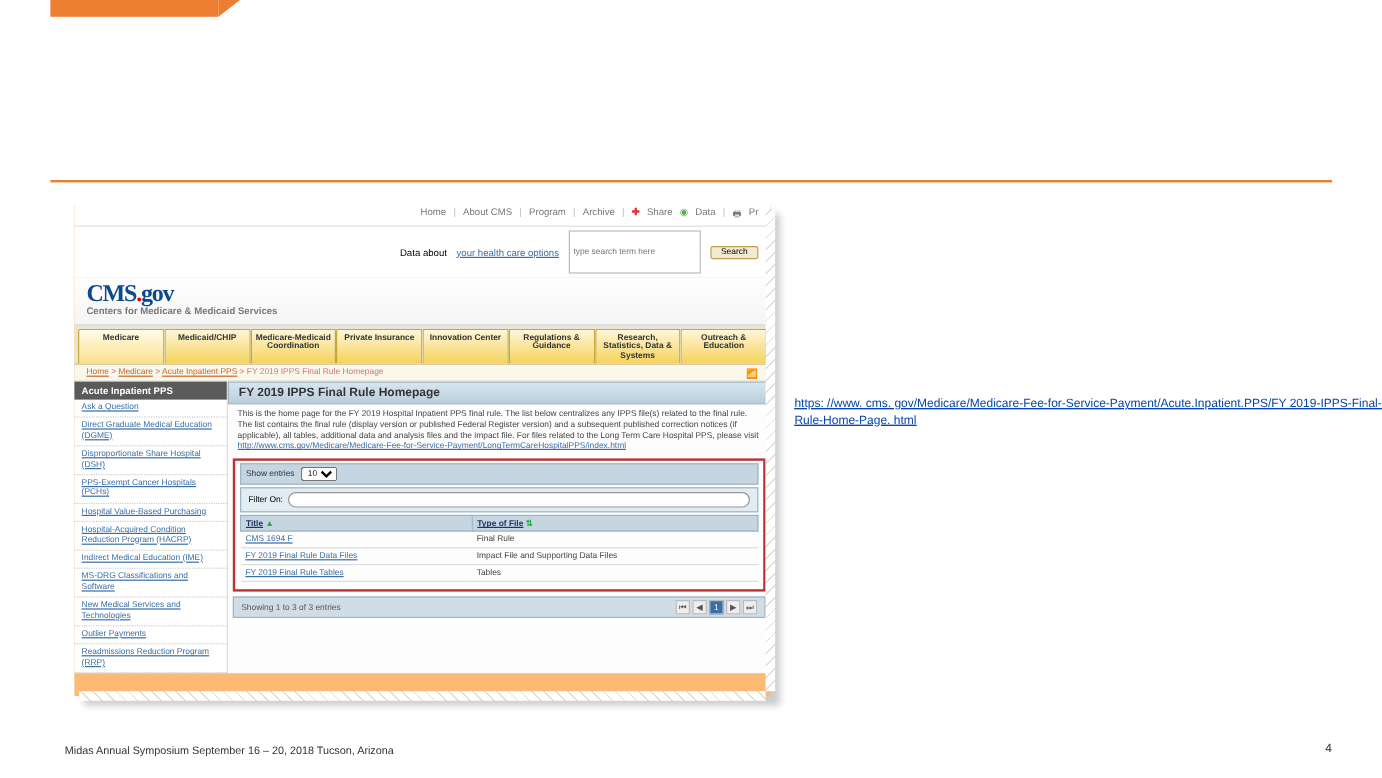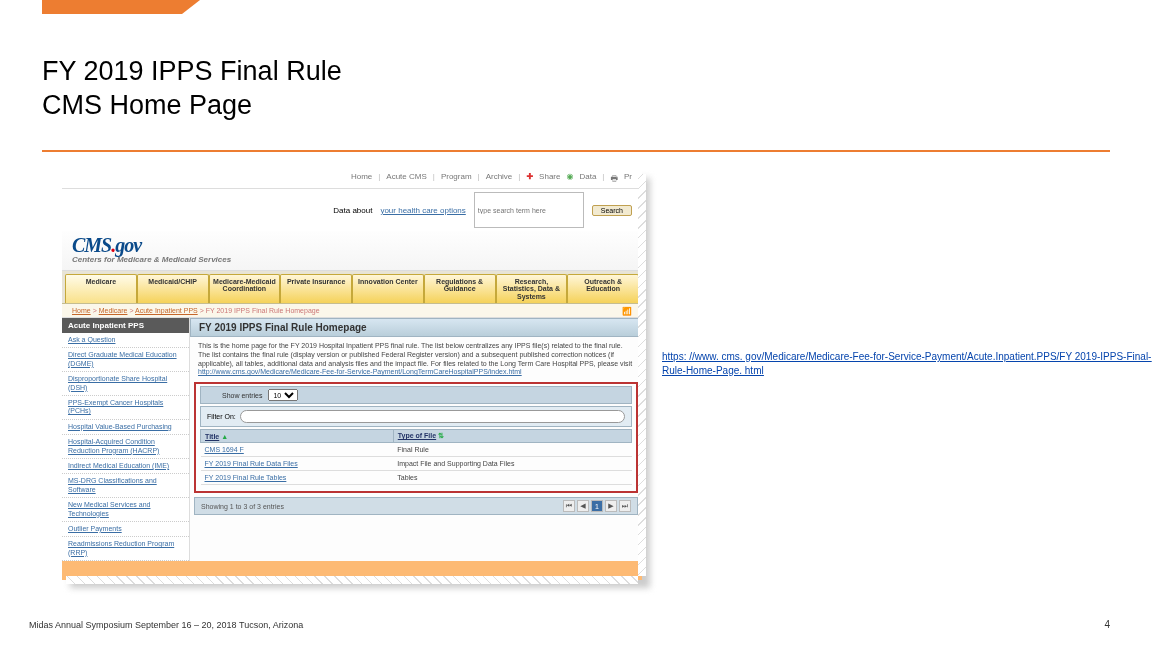--- a/index.html
+++ b/index.html
@@ -12,75 +12,74 @@
   .shot-shadow { position: absolute; top: 178px; left: 70px; width: 580px; height: 410px; background: #ccc; filter: blur(3px); z-index: -1; }
   .jag { position: absolute; right: -4px; top: 4px; width: 8px; height: 402px; background: repeating-linear-gradient(-45deg, #fff 0 6px, #ddd 6px 7px); }
   .jag-b { position: absolute; left: 4px; bottom: -4px; width: 572px; height: 8px; background: repeating-linear-gradient(45deg, #fff 0 6px, #ddd 6px 7px); }
   .top-util { display: flex; justify-content: flex-end; gap: 6px; padding: 2px 10px; font-size: 8px; color: #4a6; border-bottom: 1px solid #ddd; background: #fff; }
   .top-util span { color: #777; }
   .top-util .sep { color: #bbb; }
   .learn-row { display: flex; justify-content: flex-end; align-items: center; gap: 8px; padding: 3px 10px; font-size: 8px; background: #fff; }
   .learn-row a { color: #3a6ea5; }
   .searchbox { width: 110px; height: 13px; border: 1px solid #bbb; font-size: 7px; padding: 17px 3px; color: #888; }
   .searchbtn { font-size: 7px; padding: 1px 8px; background: #f2ead0; border: 1px solid #c0a050; border-radius: 2px; }
-  .logo-row { display: flex; align-items: center; padding: 3px 10px 6px; background: linear-gradient(#fefefe, #f5f5f5); border-bottom: 1px solid #ddd; font-style: italic; }
+  .logo-row { display: flex; align-items: center; padding: 3px 10px 6px; background: linear-gradient(#fefefe, #f5f5f5); border-bottom: 1px solid #ddd; }
   .cms-logo { font-family: Georgia, serif; font-weight: bold; font-size: 20px; color: #0a4a8a; letter-spacing: -1px; }
   .cms-logo .dot { color: #d01; }
   .cms-sub { font-size: 8px; font-weight: bold; color: #777; margin-top: -2px; }
   .tabs { display: flex; gap: 0; background: #e8e4d6; padding: 3px 3px 0; border-bottom: 1px solid #c5bd90; }
   .tab { flex: 1; background: linear-gradient(#fff6d8, #f5d25a); border: 1px solid #c5a83a; border-bottom: none; font-size: 7px; font-weight: bold; color: #333; text-align: center; padding: 3px 2px; line-height: 1.05; border-radius: 2px 2px 0 0; }
   .tab.active { background: linear-gradient(#fffbe8, #f9e18a); }
   .crumb { background: #fbf7ea; border-bottom: 1px solid #ddd; padding: 3px 10px; font-size: 7px; color: #c77; }
   .crumb a { color: #c5662a; text-decoration: underline; }
   .body-row { display: flex; }
   .sidebar { width: 128px; background: #fff; border-right: 1px solid #ddd; font-size: 7px; }
   .sb-hd { background: #5a5a5a; color: #fff; font-weight: bold; padding: 3px 6px; font-size: 8px; }
   .sb a { display: block; color: #3a6ea5; padding: 3px 6px; border-bottom: 1px dotted #ccc; text-decoration: underline; line-height: 1.2; }
   .main { flex: 1; background: #fdfdfd; }
   .mhd { background: linear-gradient(#d7e6f1, #b9ceda); border: 1px solid #a0b4c2; padding: 3px 8px; font-size: 10px; font-weight: bold; color: #333; }
   .mtext { font-size: 7px; color: #444; padding: 5px 8px; line-height: 1.25; }
   .mtext a { color: #3a6ea5; text-decoration: underline; }
   .tbl-wrap { margin: 0 4px; border: 2px solid #b33; padding: 2px 4px 6px; }
-  .tbl-ctrl { background: #c5d5e1; border: 1px solid #a0b4c2; padding: 2px 21px; font-size: 7px; color: #333; margin-bottom: 2px; display: flex; gap: 6px; align-items: center; }
+  .tbl-ctrl { background: #c5d5e1; border: 1px solid #a0b4c2; padding: 2px 4px; font-size: 7px; color: #333; margin-bottom: 2px; display: flex; gap: 6px; align-items: center; }
   .tbl-ctrl select { font-size: 7px; height: 12px; }
   .tbl-filter { background: #e2ecf3; border: 1px solid #a0b4c2; padding: 3px 6px; font-size: 7px; margin-bottom: 2px; display: flex; align-items: center; gap: 4px; }
   .tbl-filter input { flex: 1; height: 13px; border: 1px solid #999; border-radius: 8px; font-size: 7px; padding: 0 6px; }
   table.tbl { width: 100%; border-collapse: collapse; font-size: 7px; }
   .tbl th { background: #c5d5e1; border: 1px solid #a0b4c2; padding: 2px 4px; text-align: left; color: #2a4; }
   .tbl th span { color: #236; text-decoration: underline; }
   .tbl td { border-bottom: 1px solid #ddd; padding: 3px 4px; color: #3a6ea5; text-decoration: underline; }
   .tbl td.plain { color: #444; text-decoration: none; }
   .showing { background: #d0dde6; border: 1px solid #a0b4c2; padding: 2px 6px; font-size: 7px; color: #555; margin: 4px; display: flex; justify-content: space-between; align-items: center; }
   .pager { display: flex; gap: 2px; }
   .pager span { display: inline-flex; width: 12px; height: 12px; align-items: center; justify-content: center; background: #eee; border: 1px solid #bbb; font-size: 7px; }
   .pager span.cur { background: #3b6ea5; color: #fff; }
-  .link-right { position: absolute; top: 330px; left: 662px; font-size: 10px; color: #0645ad; text-decoration: underline; line-height: 1.35; margin-top: 20px; }
+  .link-right { position: absolute; top: 330px; left: 662px; font-size: 10px; color: #0645ad; text-decoration: underline; line-height: 1.35; }
   .link-right a { color: #0645ad; }
-  .footer { position: absolute; bottom: 18px; left: 29px; font-size: 9px; color: #333; }
+  .footer { position: absolute; bottom: 18px; left: 54px; font-size: 9px; color: #333; }
   .pagenum { position: absolute; bottom: 18px; right: 42px; font-size: 10px; color: #333; }
   .rss { color: #e67e22; font-weight: bold; font-size: 8px; float: right; }
 </style>
 </head>
 <body>
 
 <div class="top-accent"></div>
 
 <div class="slide-title">
-  <span>FY 2019 IPPS Final Rule</span><br>
-  <span>CMS Home Page</span>
+  <br>
 </div>
 
 <div class="hr-orange"></div>
 
 <div class="shot-shadow"></div>
 <div class="shot">
   <div class="top-util">
     <span>Home</span>
       <span class="sep">|</span>
-    <span>Acute CMS</span>
+    <span>About CMS</span>
       <span class="sep">|</span>
     <span>Program</span>
       <span class="sep">|</span>
     <span>Archive</span>
       <span class="sep">|</span>
     <span style="color:#d33;font-weight:bold">✚</span>
     <span>Share</span>
     <span style="color:#5a5">◉</span>
     <span>Data</span>
       <span class="sep">|</span>

